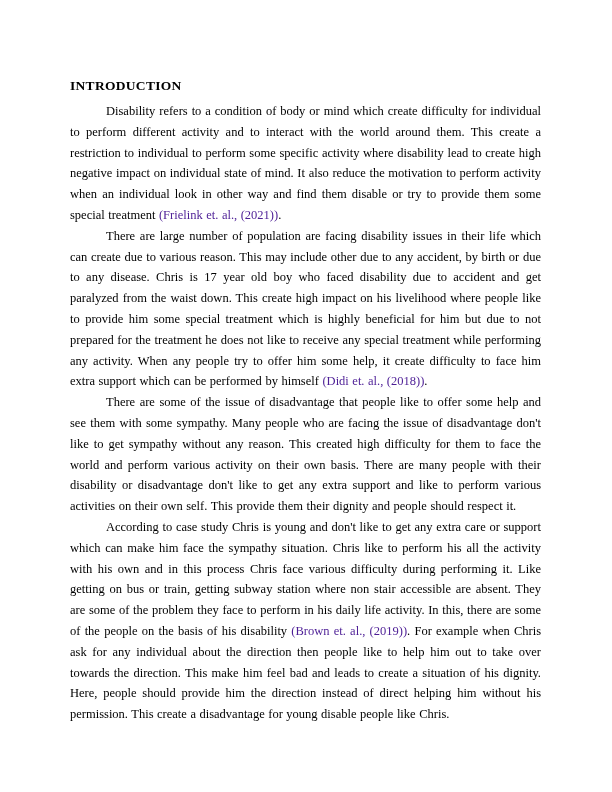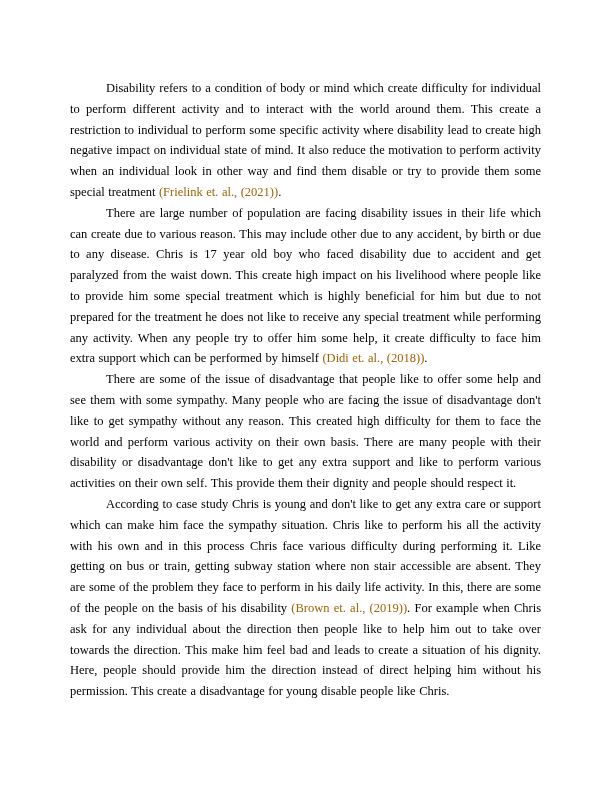--- a/index.html
+++ b/index.html
@@ -26,28 +26,29 @@
   }
   .body-text p {
     font-size: 12.5px;
     line-height: 20.8px;
     text-align: justify;
     text-indent: 36px;
     color: #000000;
     word-spacing: 0.4px;
   }
   .citation {
-    color: #a16207;
+    color: #4c1d95;
   }
 </style>
 </head>
 <body>
 
 <div class="page">
 
+  <h1 class="heading">INTRODUCTION</h1>
 
   <div class="body-text">
 
     <p><span>Disability refers to a condition of body or mind which create difficulty for individual to perform different activity and to interact with the world around them. This create a restriction to individual to perform some specific activity where disability lead to create high negative impact on individual state of mind. It also reduce the motivation to perform activity when an individual look in other way and find them disable or try to provide them some special treatment </span><span class="citation">(Frielink et. al., (2021))</span><span>.</span></p>
 
     <p><span>There are large number of population are facing disability issues in their life which can create due to various reason. This may include other due to any accident, by birth or due to any disease. Chris is 17 year old boy who faced disability due to accident and get paralyzed from the waist down. This create high impact on his livelihood where people like to provide him some special treatment which is highly beneficial for him but due to not prepared for the treatment he does not like to receive any special treatment while performing any activity. When any people try to offer him some help, it create difficulty to face him extra support which can be performed by himself </span><span class="citation">(Didi et. al., (2018))</span><span>.</span></p>
 
     <p><span>There are some of the issue of disadvantage that people like to offer some help and see them with some sympathy. Many people who are facing the issue of disadvantage don't like to get sympathy without any reason. This created high difficulty for them to face the world and perform various activity on their own basis. There are many people with their disability or disadvantage don't like to get any extra support and like to perform various activities on their own self. This provide them their dignity and people should respect it.</span></p>
 
     <p><span>According to case study Chris is young and don't like to get any extra care or support which can make him face the sympathy situation. Chris like to perform his all the activity with his own and in this process Chris face various difficulty during performing it. Like getting on bus or train, getting subway station where non stair accessible are absent. They are some of the problem they face to perform in his daily life activity. In this, there are some of the people on the basis of his disability </span><span class="citation">(Brown et. al., (2019))</span><span>. For example when Chris ask for any individual about the direction then people like to help him out to take over towards the direction. This make him feel bad and leads to create a situation of his dignity. Here,  people should provide him the direction instead of direct helping him without his permission. This create a disadvantage for young disable people like Chris.</span></p>

